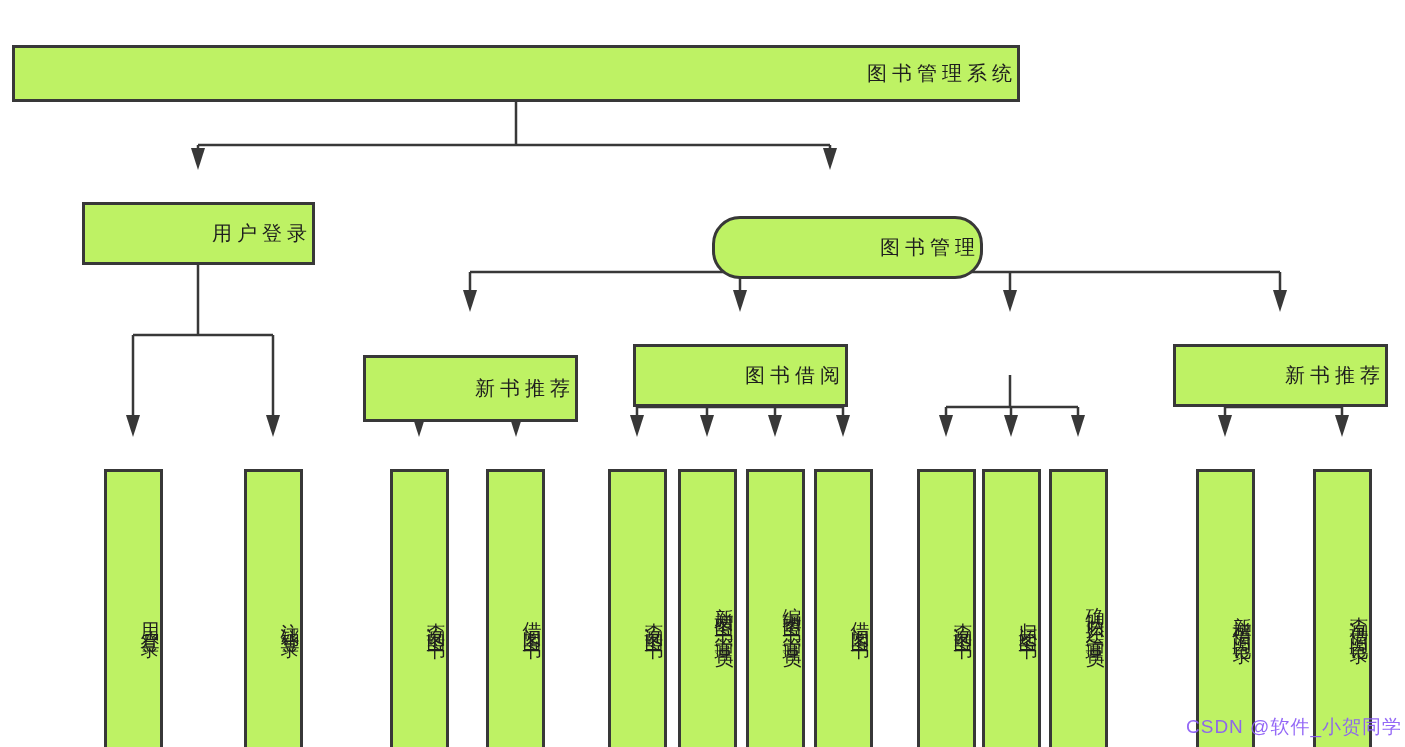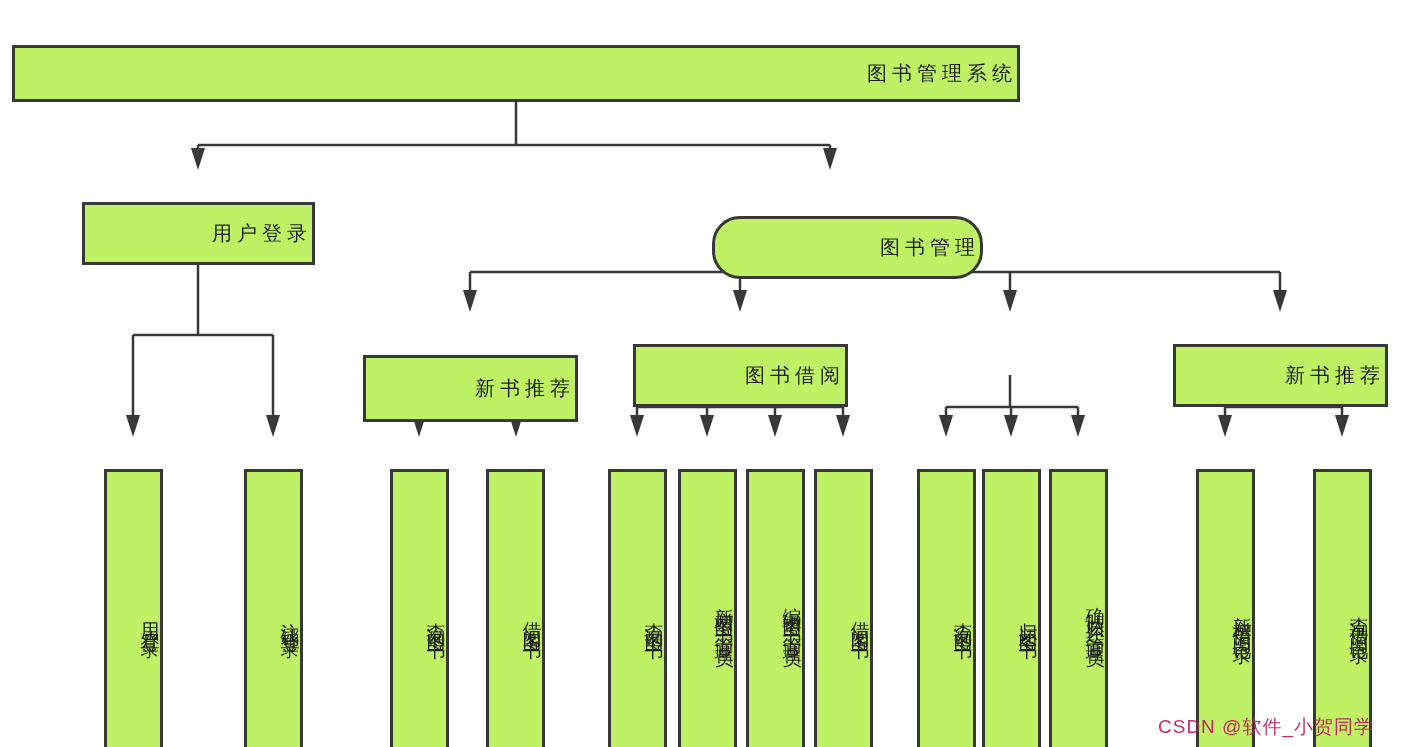--- a/index.html
+++ b/index.html
@@ -47,25 +47,25 @@
   .vlabel {
     writing-mode: vertical-rl;
     text-orientation: mixed;
     font-size: 19px;
     letter-spacing: 6px;
     line-height: 1;
     white-space: nowrap;
   }
   #watermark {
     position: absolute;
-    left: 1158px;
+    left: 1186px;
     top: 714px;
     font-size: 19px;
     letter-spacing: 1px;
-    color: #be185d;
+    color: #8b5cf6;
     opacity: 0.92;
     z-index: 2;
     white-space: nowrap;
   }
 </style>
 </head>
 <body>
 
 <div id="canvas">
 

